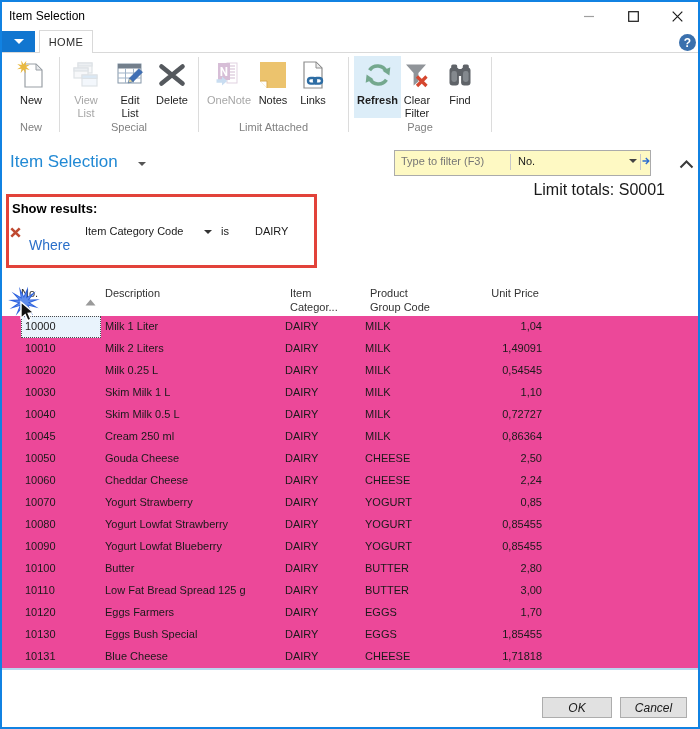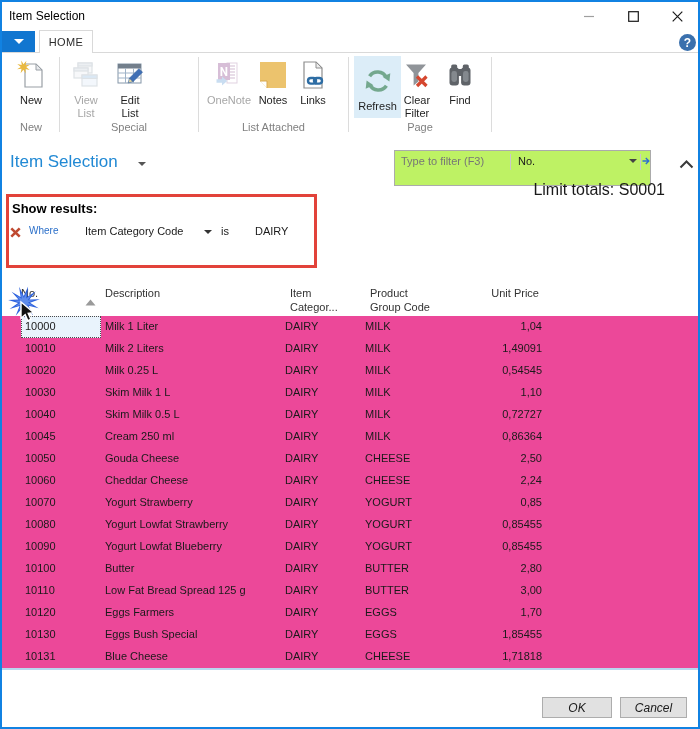--- a/index.html
+++ b/index.html
@@ -27,43 +27,43 @@
   #help-button { position:absolute; right:2px; top:4px; width:17px; height:17px; border-radius:50%;
     background:#3a70ad; color:#fff; font-size:12px; font-weight:bold; display:flex; align-items:center; justify-content:center; }
   
   #ribbon { position:absolute; left:0; top:51px; right:0; height:86px; background:#fff; border-bottom:1px solid #d6d6d6; }
   .rgroup-sep { position:absolute; top:4px; width:1px; height:75px; background:#dcdcdc; }
   .rbtn { position:absolute; top:6px; display:flex; flex-direction:column; align-items:center; }
   .rbtn .ricon { width:32px; height:32px; display:flex; align-items:center; justify-content:center; }
   .rbtn .rlabel { font-size:11px; line-height:13px; text-align:center; color:#1e1e1e; margin-top:3px; white-space:pre-line; }
   .rbtn.disabled .rlabel { color:#a6a6a6; }
   .rbtn.disabled .ricon { opacity:.55; }
-  .rbtn.hovered { background:#dcedf8; top:3px; padding-top:9px; height:63px; }
+  .rbtn.hovered { background:#dcedf8; top:3px; padding-top:3px; height:63px;font-weight:bold; }
   .rgroup-label { position:absolute; top:68px; font-size:11px; color:#808080; text-align:center; }
   
   #pageheader { position:absolute; left:0; top:136px; right:0; height:58px; background:#fff; }
   #page-title { position:absolute; left:8px; top:14px; font-size:17px; color:#2189d4; }
   #page-title-caret { position:absolute; left:136px; top:24px; width:0; height:0;
     border-left:4px solid transparent; border-right:4px solid transparent; border-top:4px solid #555; }
-  #filterbox { position:absolute; left:392px; top:12px; width:257px; height:36px; border:1px solid #ababab; background:#bef264;text-align:right; }
+  #filterbox { position:absolute; left:392px; top:12px; width:257px; height:26px; border:1px solid #ababab; background:#fef9c3;text-align:right; }
   #filter-input-text { position:absolute; left:6px; top:4px; font-size:11px; color:#767676; }
   #filterbox .fsep1 { position:absolute; left:115px; top:3px; width:1px; height:16px; background:#c8c8c8; }
   #filter-column-text { position:absolute; left:123px; top:4px; font-size:11px; color:#1a1a1a; }
   #filter-column-caret { position:absolute; left:234px; top:8px; width:0; height:0;
     border-left:4px solid transparent; border-right:4px solid transparent; border-top:4px solid #444; }
   #filterbox .fsep2 { position:absolute; left:245px; top:3px; width:1px; height:16px; background:#c8c8c8; }
   #filter-go { position:absolute; left:247px; top:0; width:8px; height:20px; display:flex; align-items:center; justify-content:center; }
   #collapse-chevron { position:absolute; right:4px; top:17px; }
   #limit-totals { position:absolute; right:33px; top:43px; font-size:16px; color:#1a1a1a; }
   
   #filterpane { position:absolute; left:4px; top:192px; width:311px; height:74px; border:3px solid #e2423a; background:#fff; }
   #show-results { position:absolute; left:3px; top:4px; font-size:13px; font-weight:bold; color:#000; }
   .fp-row2 { position:absolute; left:0; top:24px; width:100%; height:20px; }
   .fp-row3 { position:absolute; left:0; top:46px; width:100%; height:20px; }
-  #where-link { position:absolute; left:20px; top:4px; font-size:10px; color:#2a6fc9; }
+  #where-link { position:absolute; left:20px; top:16px; font-size:14px; color:#2a6fc9; }
   #filter-field { position:absolute; left:76px; top:4px; font-size:11px; color:#1a1a1a; }
   #filter-field-caret { position:absolute; left:195px; top:9px; width:0; height:0;
     border-left:4px solid transparent; border-right:4px solid transparent; border-top:4px solid #333; }
   #filter-op { position:absolute; left:212px; top:4px; font-size:11px; color:#1a1a1a; }
   #filter-value { position:absolute; left:246px; top:4px; font-size:11px; color:#1a1a1a; }
   #add-filter-label { position:absolute; left:13px; top:3px; font-size:11px; color:#1a1a1a; }
   .fp-icon { position:absolute; left:1px; top:3px; }
   
   #grid { position:absolute; left:0; top:278px; right:0; height:392px; background:#fff; }
   #grid-header { position:absolute; left:0; top:0; right:0; height:36px; background:#fff; }
@@ -167,20 +167,28 @@
           <g transform="rotate(45 20 16)">
             <rect x="17.6" y="8" width="5" height="13.5" fill="#3f6fb5" stroke="#35619f" stroke-width="0.6"></rect>
             <path d="M17.6 21.5 h5 l-2.5 4.2 z" fill="#e8d9a0" stroke="#35619f" stroke-width="0.6"></path>
           </g>
         </svg>
       </span>
       <span class="rlabel">Edit
 List</span>
     </div>
 
+    <div class="rbtn" style="left:148px; width:44px">
+      <span class="ricon">
+        <svg width="30" height="30" viewBox="0 0 30 30">
+          <path d="M4.5 6.5 L25.5 23.5 M25.5 6.5 L4.5 23.5" stroke="#55595e" stroke-width="4.6" stroke-linecap="round" fill="none"></path>
+        </svg>
+      </span>
+      <span class="rlabel">Delete</span>
+    </div>
 
     <div class="rbtn disabled" style="left:201px; width:52px">
       <span class="ricon">
         <svg width="30" height="30" viewBox="0 0 30 30">
           <rect x="13" y="3" width="10" height="20" fill="#fff" stroke="#c9aec9" stroke-width="1"></rect>
           <path d="M15 6 h6 M15 9 h6 M15 12 h6 M15 15 h6 M15 18 h6" stroke="#c9aec9" stroke-width="1.4"></path>
           <rect x="4" y="3" width="12" height="17" fill="#b78ab7"></rect>
           <path d="M6.5 16 V7 h1.8 l3.2 6 V7 h1.8 v9 h-1.8 l-3.2-6 v6 z" fill="#fff"></path>
           <path d="M2.5 19.2 h5.5 v-2.8 l5.2 4.6 -5.2 4.6 v-2.8 h-5.5 z" fill="#9dc3e6"></path>
         </svg>
@@ -251,21 +259,21 @@
           <rect x="14.2" y="16.5" width="1.6" height="9" fill="#fff"></rect>
           <rect x="6.4" y="11" width="5.6" height="11" rx="2.4" fill="#84898e"></rect>
           <rect x="18" y="11" width="5.6" height="11" rx="2.4" fill="#84898e"></rect>
         </svg>
       </span>
       <span class="rlabel">Find</span>
     </div>
 
     <div class="rgroup-label" style="left:8px;   width:42px">New</div>
     <div class="rgroup-label" style="left:58px;  width:138px">Special</div>
-    <div class="rgroup-label" style="left:197px; width:149px">List Attached</div>
+    <div class="rgroup-label" style="left:197px; width:149px">Limit Attached</div>
     <div class="rgroup-label" style="left:347px; width:142px">Page</div>
   </div>
 
   <div id="pageheader">
     <span id="page-title">Item Selection</span>
     <span id="page-title-caret"></span>
     <div id="filterbox">
       <span id="filter-input-text">Type to filter (F3)</span>
       <span class="fsep1"></span>
       <span id="filter-column-text">No.</span>

